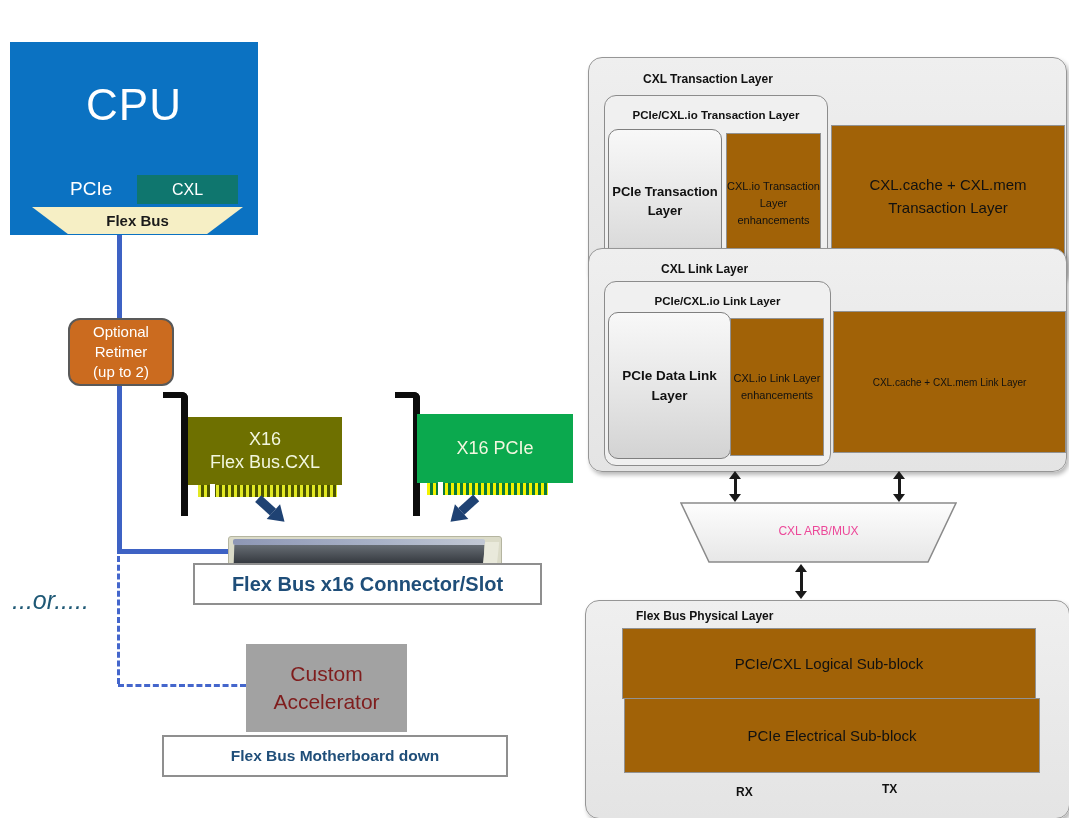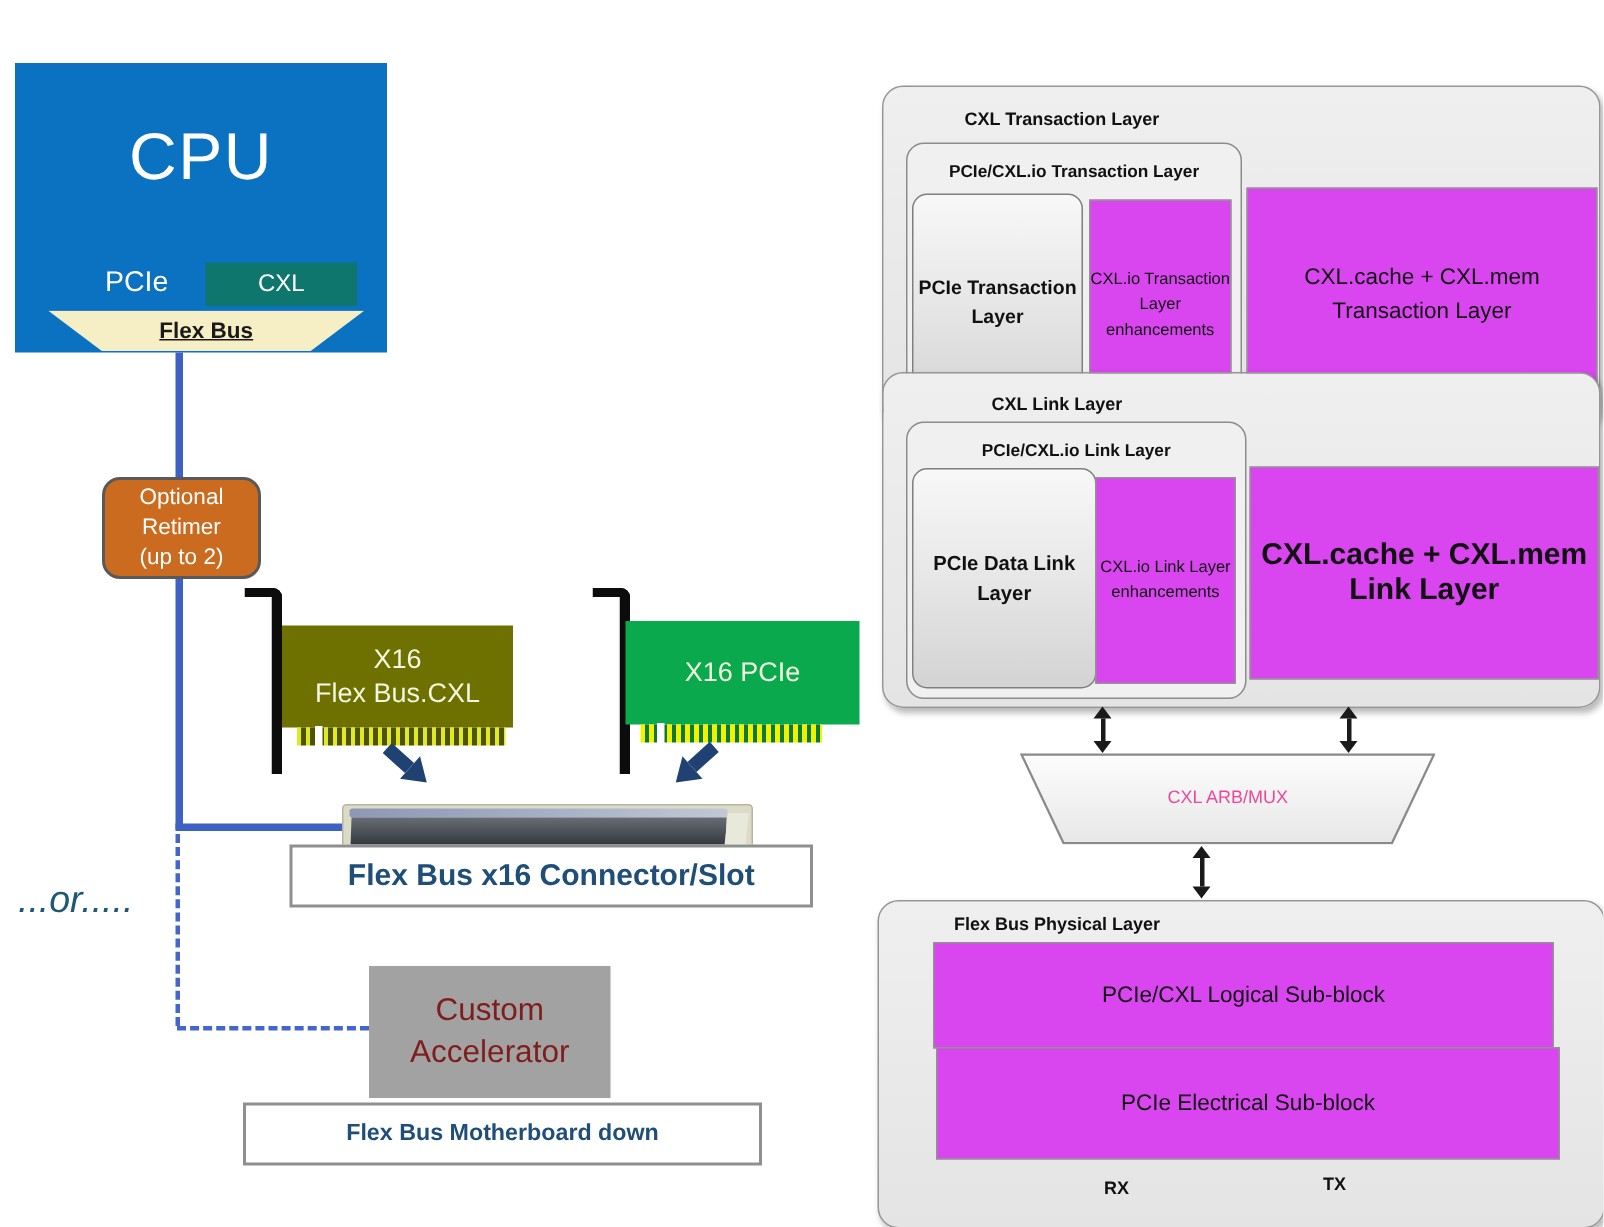--- a/index.html
+++ b/index.html
@@ -9,21 +9,21 @@
   }
   .abs{position:absolute;}
   .center{display:flex;align-items:center;justify-content:center;text-align:center;}
 
   
   .cpu-box{left:10px;top:42px;width:248px;height:193px;background:#0B72C2;}
   .cpu-title{left:0;right:0;top:38px;color:#fff;font-size:44px;font-weight:500;text-align:center;letter-spacing:1px;}
   .pcie-label{left:60px;top:136px;color:#fff;font-size:19px;}
   .cxl-chip{left:127px;top:133px;width:101px;height:29px;background:#0f766e;color:#fff;font-size:16px;}
   .flexbus-trap{left:22px;top:165px;width:211px;height:27px;background:#F6EFC5;
-    clip-path:polygon(0 0,100% 0,83% 100%,17% 100%);color:#1a1a1a;font-weight:bold;font-size:15px;text-decoration:underline;}
+    clip-path:polygon(0 0,100% 0,83% 100%,17% 100%);color:#1a1a1a;font-weight:bold;font-size:15px;}
   .vline{left:117px;top:235px;width:5px;height:318px;background:#3E62C4;}
   .hline{left:117px;top:549px;width:116px;height:5px;background:#3E62C4;}
   .dash-v{left:117px;top:556px;height:128px;width:0;border-left:3px dashed #4466CC;}
   .dash-h{left:118px;top:684px;width:128px;height:0;border-top:3px dashed #4466CC;}
   .retimer{left:68px;top:318px;width:102px;height:64px;background:#CB6B1F;border:2px solid #595959;
     border-radius:12px;color:#fff;font-size:15px;line-height:1.32;}
   .retimer-inner{width:74px;margin:0 auto;}
   .bracket{width:18px;height:118px;border-top:6px solid #0c0c0c;border-right:7px solid #0c0c0c;border-top-right-radius:6px;}
   .bracket-l{left:163px;top:392px;}
   .bracket-r{left:395px;top:392px;}
@@ -50,33 +50,33 @@
   .or-text{left:12px;top:586px;font-size:25px;font-style:italic;color:#1E5875;}
   .accel{left:246px;top:644px;width:161px;height:88px;background:#A2A2A2;color:#7f1d1d;font-size:21px;line-height:1.35;}
   .mobo-label{left:162px;top:735px;width:342px;height:38px;font-size:15.5px;}
 
   
   .panel{background:linear-gradient(#EFEFEF,#E4E4E4);border:1.5px solid #969696;border-radius:14px;
     box-shadow:2px 3px 4px rgba(0,0,0,0.28);}
   .subpanel{background:#F0F0F0;border:1.4px solid #8C8C8C;border-radius:12px;}
   .graybox{background:linear-gradient(#F8F8F8,#E5E5E5 55%,#D3D3D3);border:1.4px solid #7F7F7F;border-radius:10px;
     font-weight:bold;font-size:13px;color:#111;line-height:1.45;}
-  .whitebox{background:#d946ef;border:1.4px solid #929292;color:#111;text-align:center;}
+  .whitebox{background:#a16207;border:1.4px solid #929292;color:#111;text-align:center;}
   .ptitle{font-weight:bold;font-size:12px;color:#111;white-space:nowrap;}
   .stitle{font-weight:bold;font-size:11.5px;color:#111;text-align:center;left:0;right:0;}
   .panel-1{left:588px;top:12px;width:477px;height:225px;margin-top:45px;}
   .p1-sub{left:15px;top:37px;width:222px;height:181px;}
   .p1-gray{left:3px;top:33px;width:112px;height:143px;}
   .p1-enh{left:121px;top:37px;width:93px;height:139px;font-size:11px;line-height:1.55;}
   .p1-big{left:242px;top:67px;width:232px;height:141px;font-size:15px;line-height:1.5;}
   .panel-2{left:588px;top:248px;width:477px;height:222px;}
   .p2-sub{left:15px;top:32px;width:225px;height:183px;}
   .p2-gray{left:3px;top:30px;width:121px;height:145px;font-size:13.5px;}
   .p2-enh{left:125px;top:36px;width:92px;height:136px;font-size:11px;line-height:1.55;}
-  .p2-big{left:244px;top:62px;width:231px;height:140px;font-size:20px;font-weight:bold;}
+  .p2-big{left:244px;top:62px;width:231px;height:140px;font-size:10px;}
   .varrow{width:14px;display:flex;flex-direction:column;align-items:center;}
   .vhead-up{width:0;height:0;border-left:6px solid transparent;border-right:6px solid transparent;border-bottom:8px solid #1a1a1a;}
   .vhead-down{width:0;height:0;border-left:6px solid transparent;border-right:6px solid transparent;border-top:8px solid #1a1a1a;}
   .vshaft{width:3px;flex:1;background:#1a1a1a;}
   .va-1{left:728px;top:471px;height:31px;}
   .va-2{left:892px;top:471px;height:31px;}
   .va-3{left:794px;top:564px;height:35px;}
   .arbmux{left:680px;top:502px;width:277px;height:61px;}
   .arbmux-label{left:0;right:0;top:0;bottom:4px;font-size:12px;color:#ec4899;}
   .panel-3{left:585px;top:600px;width:483px;height:217px;}

